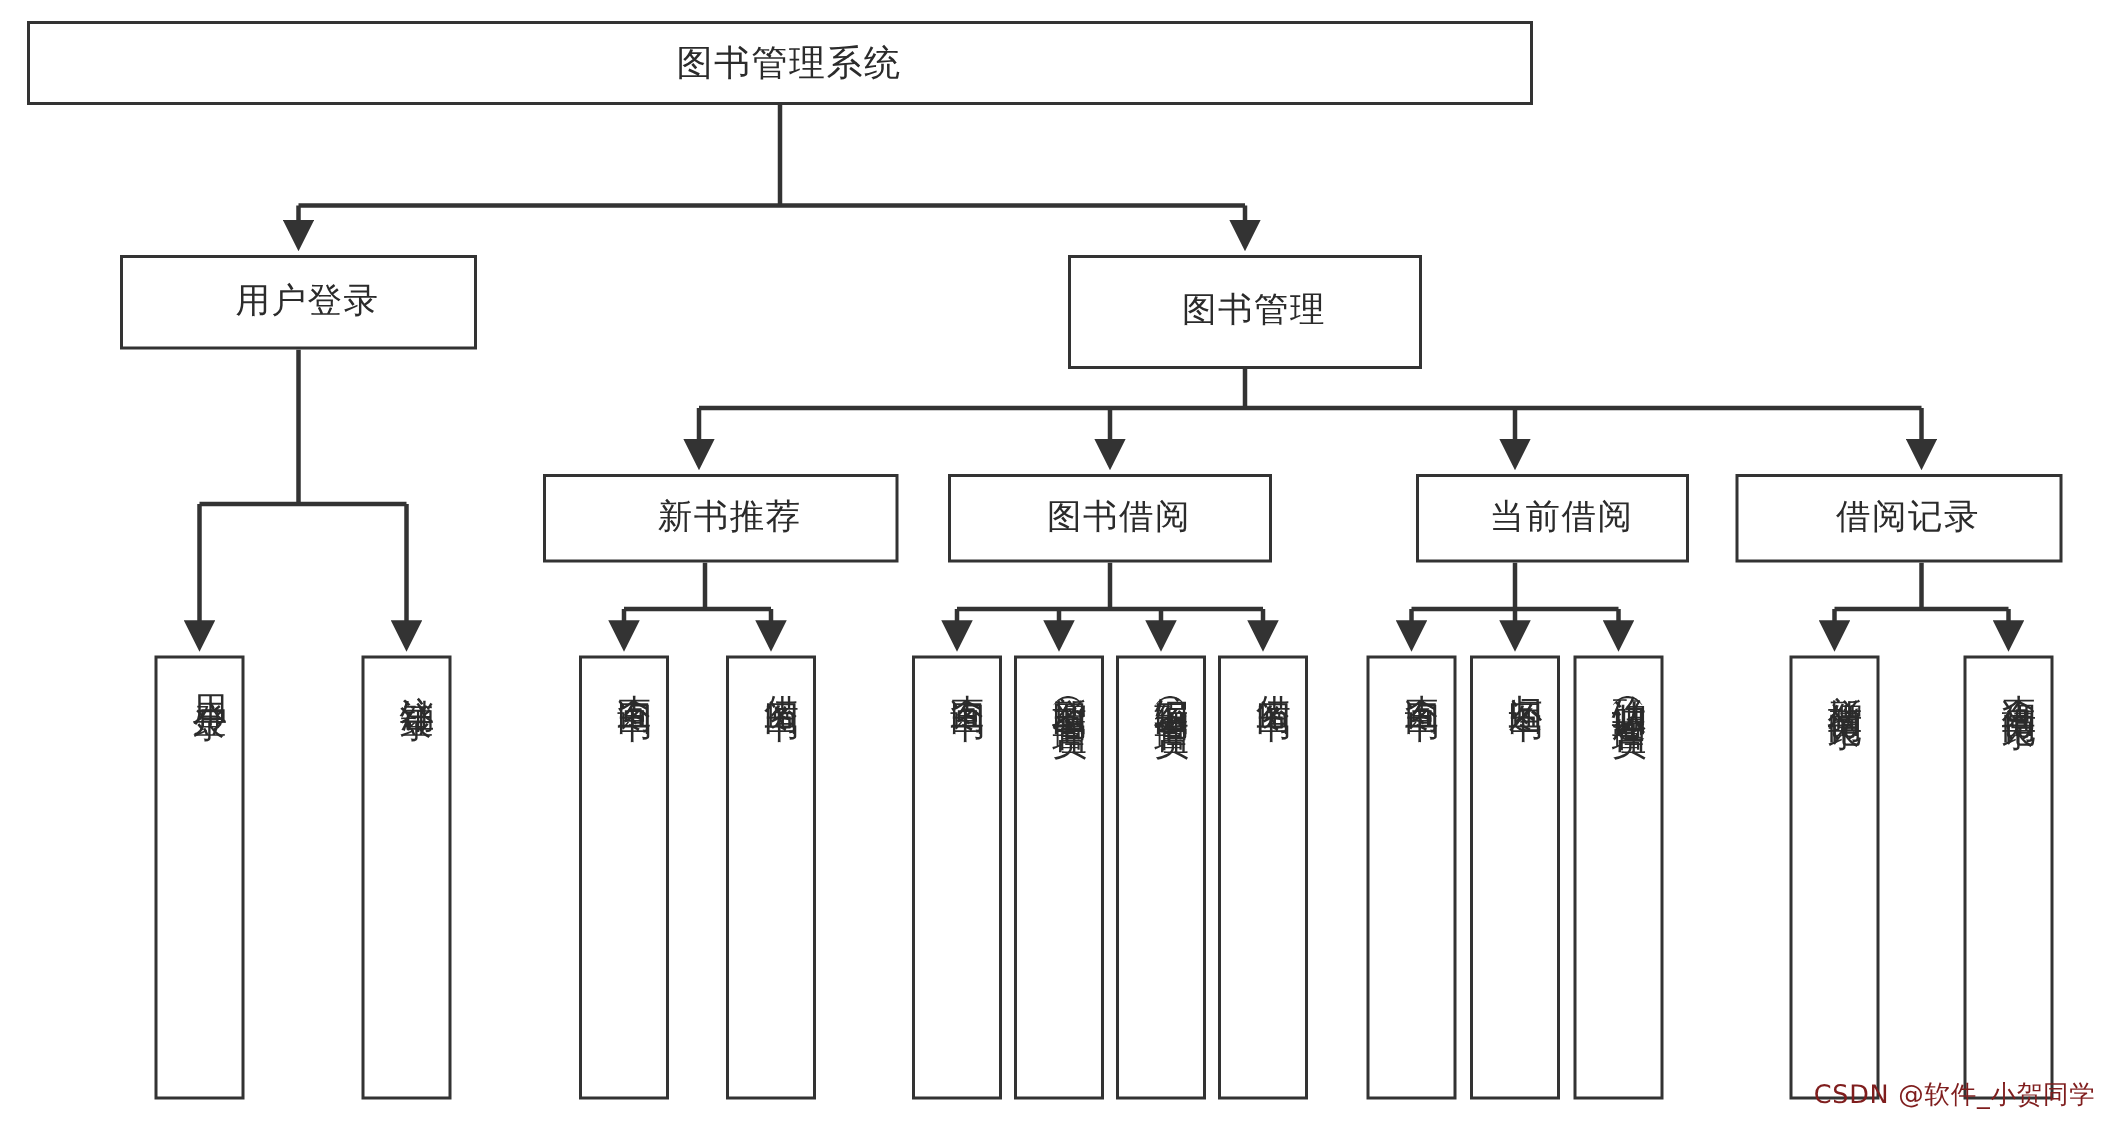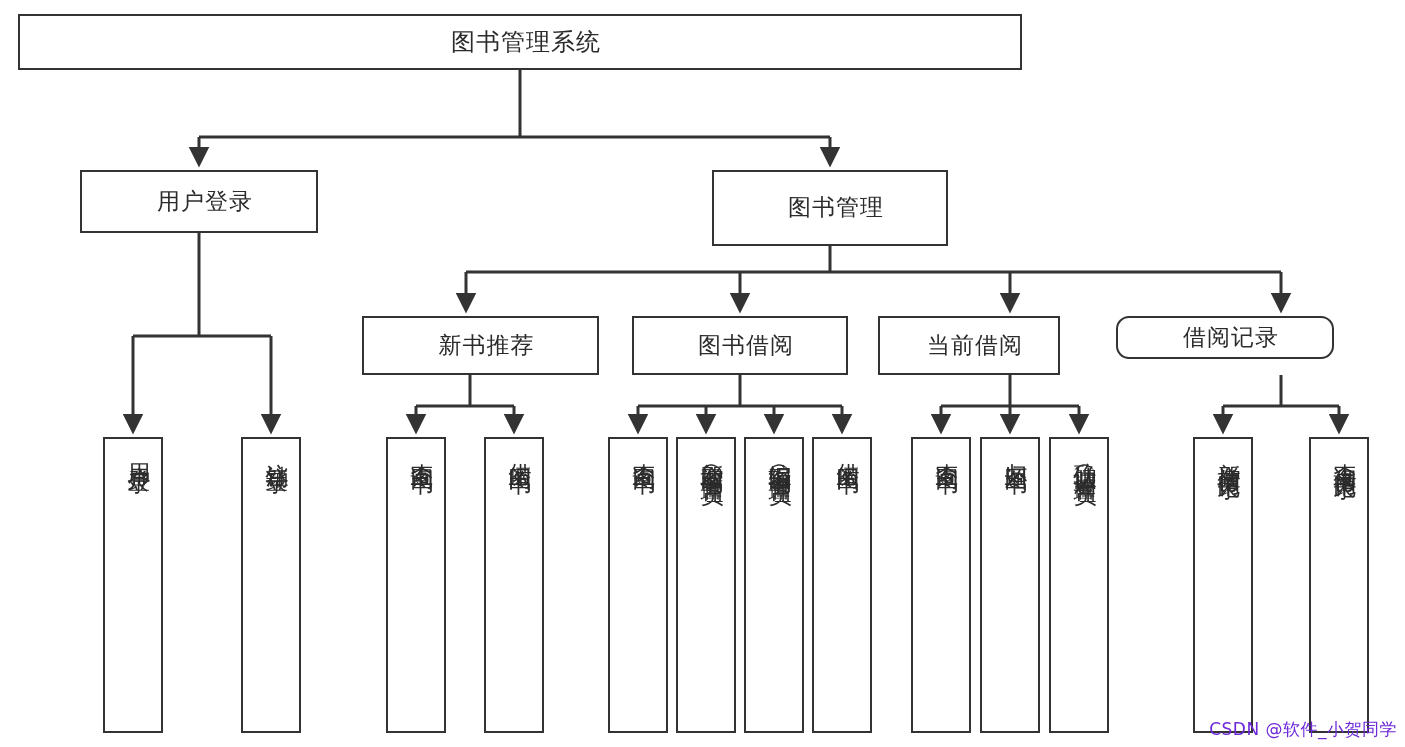--- a/index.html
+++ b/index.html
@@ -63,21 +63,21 @@
     line-height: 1.0;
     letter-spacing: 3px;
     white-space: nowrap;
     text-align: start;
   }
   .watermark {
     position: absolute;
     right: 8px;
     bottom: 6px;
     font-size: 17px;
-    color: #6d28d9;
+    color: #7f1d1d;
     letter-spacing: 0.5px;
     white-space: nowrap;
     pointer-events: none;
   }
 </style>
 </head>
 <body>
 
 <div id="diagram-canvas">
 
@@ -141,24 +141,24 @@
   <div class="node node-h" style="left:712px; top:170px; width:236px; height:76px;">
     <span class="node-label">图书管理</span>
   </div>
 
   <div class="node node-h" style="left:362px; top:316px; width:237px; height:59px;">
     <span class="node-label">新书推荐</span>
   </div>
   <div class="node node-h" style="left:632px; top:316px; width:216px; height:59px;">
     <span class="node-label">图书借阅</span>
   </div>
-  <div class="node node-h" style="left:878px; top:316px; width:182px; height:59px;">
+  <div class="node node-h" style="left:944px; top:316px; width:182px; height:59px;">
     <span class="node-label">当前借阅</span>
   </div>
-  <div class="node node-h" style="left:1116px; top:316px; width:218px; height:43px;border-radius:13px;">
+  <div class="node node-h" style="left:1157px; top:316px; width:218px; height:59px;">
     <span class="node-label">借阅记录</span>
   </div>
 
   <div class="node node-v" style="left:103px; top:437px; width:60px; height:296px;">
     <span class="node-label">用户登录</span>
   </div>
   <div class="node node-v" style="left:241px; top:437px; width:60px; height:296px;">
     <span class="node-label">注销登录</span>
   </div>
 

